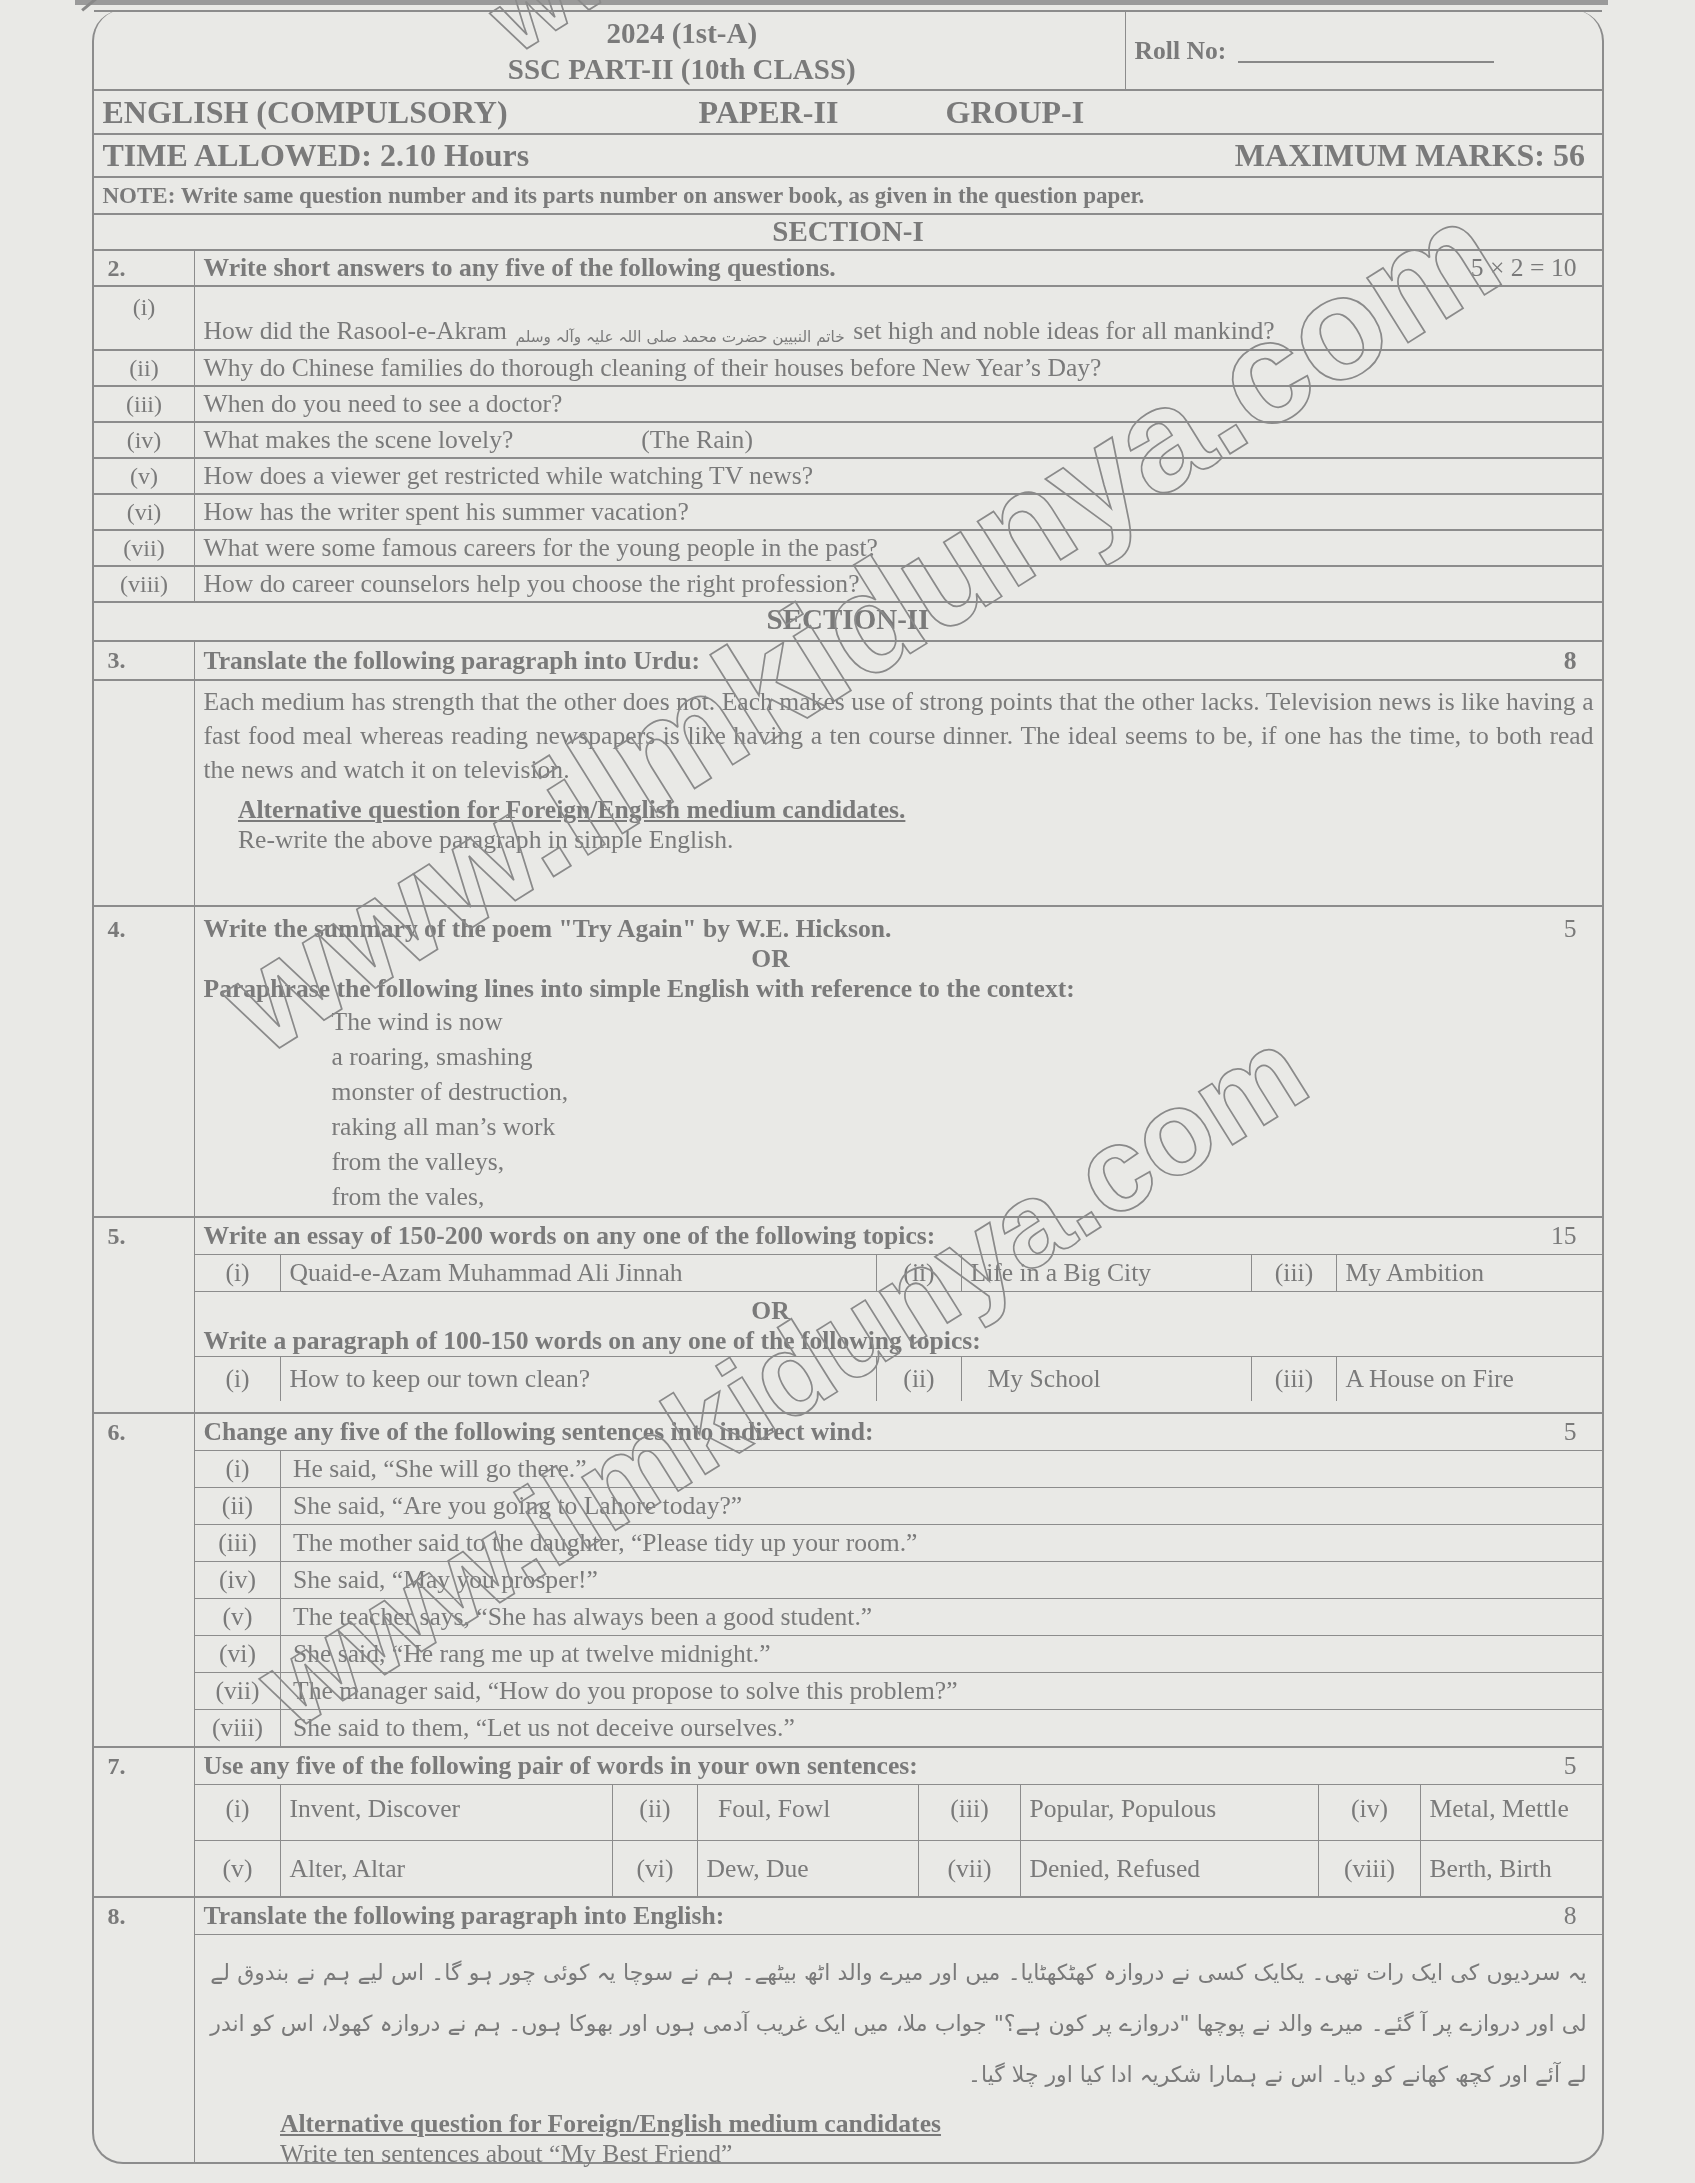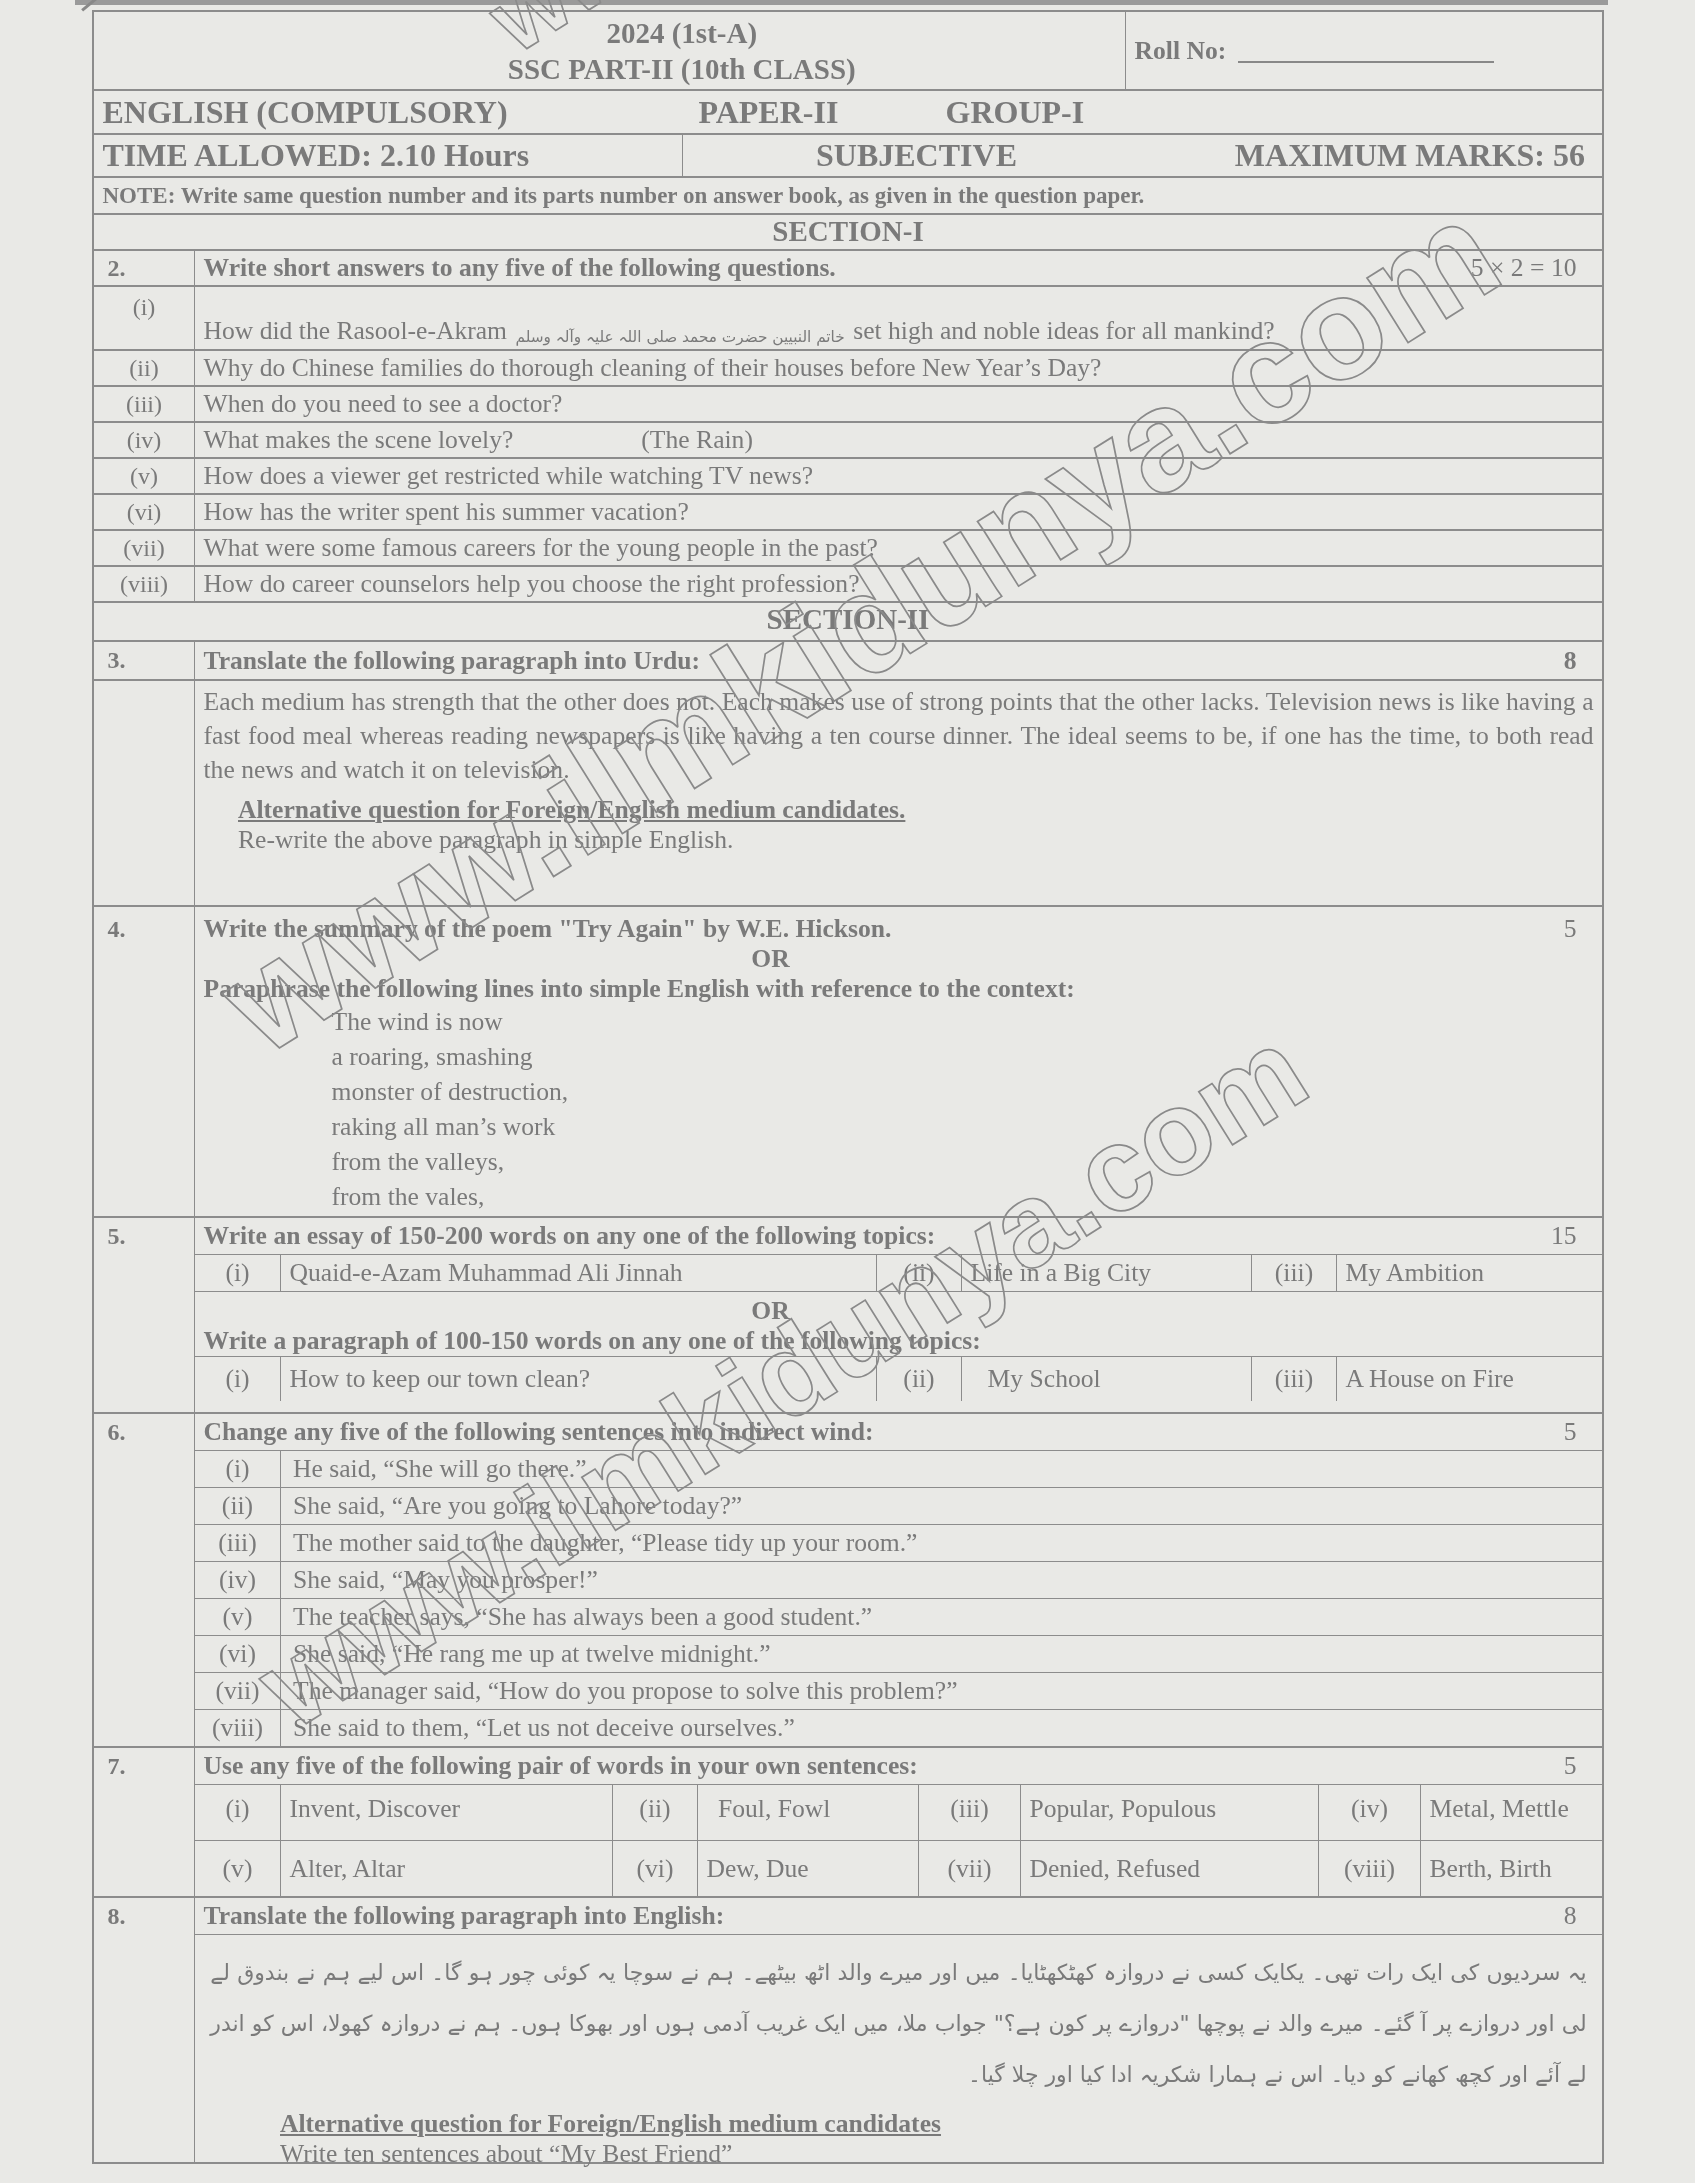--- a/index.html
+++ b/index.html
@@ -4,21 +4,21 @@
 <style>
   html, body { margin:0; padding:0; }
   body {
     width:1695px; height:2183px; overflow:hidden;
     background:#e9e9e6;
     font-family:"Liberation Serif","DejaVu Serif",serif;
     color:#7a7a7a;
     position:relative;
   }
   .topbar { position:absolute; left:75px; top:0; width:1533px; height:5.1px; background:#9a9a9a; }
-  .sheet { position:absolute; left:92px; top:10.2px; width:1508px; border-left:2.6px solid #8c8c8c; border-right:2.6px solid #8c8c8c; border-bottom:2.6px solid #8c8c8c; }
+  .sheet { position:absolute; left:92px; top:10.2px; width:1508px; border-left:2.6px solid #8c8c8c; border-right:2.6px solid #8c8c8c; border-bottom:2.6px solid #8c8c8c;border-radius:31px; }
   .corner { position:absolute; left:82px; top:8.5px; width:34px; height:2.6px; background:#888; transform:rotate(-40deg); transform-origin:left; }
   .row { display:flex; border-top:2.6px solid #8c8c8c; box-sizing:border-box; }
   .cell { box-sizing:border-box; padding:0 8.5px; display:flex; align-items:center; }
   .vr { border-left:1.7px solid #8c8c8c; }
   .hdr1 { height:79px; }
   .hdr1 .title { flex:1; flex-direction:column; justify-content:center; font-weight:bold; font-size:29px; line-height:36px; text-align:center; padding-left:153px; }
   .hdr1 .roll { width:477px; font-weight:bold; font-size:25.6px; }
   .roll-line { display:inline-block; width:256px; border-bottom:2.6px solid #888; margin-left:12px; height:22px; }
   .hdr2 { height:44px; font-weight:bold; font-size:32px; }
   .hdr3 { height:43px; font-weight:bold; font-size:32px; }
@@ -65,21 +65,20 @@
   </div>
 
   <div class="row hdr2">
     <div class="cell" style="width:596px;">ENGLISH (COMPULSORY)</div>
     <div class="cell" style="width:247px;">PAPER-II</div>
     <div class="cell" style="flex:1;">GROUP-I</div>
   </div>
 
   <div class="row hdr3">
     <div class="cell" style="width:588px;">TIME ALLOWED: 2.10 Hours</div>
-    <div class="cell vr" style="width:468px; justify-content:center;">SUBJECTIVE</div>
     <div class="cell" style="flex:1; justify-content:flex-end; padding-right:17px;">MAXIMUM MARKS: 56</div>
   </div>
 
   <div class="row note">
     <div class="cell">NOTE:  Write same question number and its parts number on answer book, as given in the question paper.</div>
   </div>
 
   <div class="row secrow">
     <span>SECTION-I</span>
   </div>

